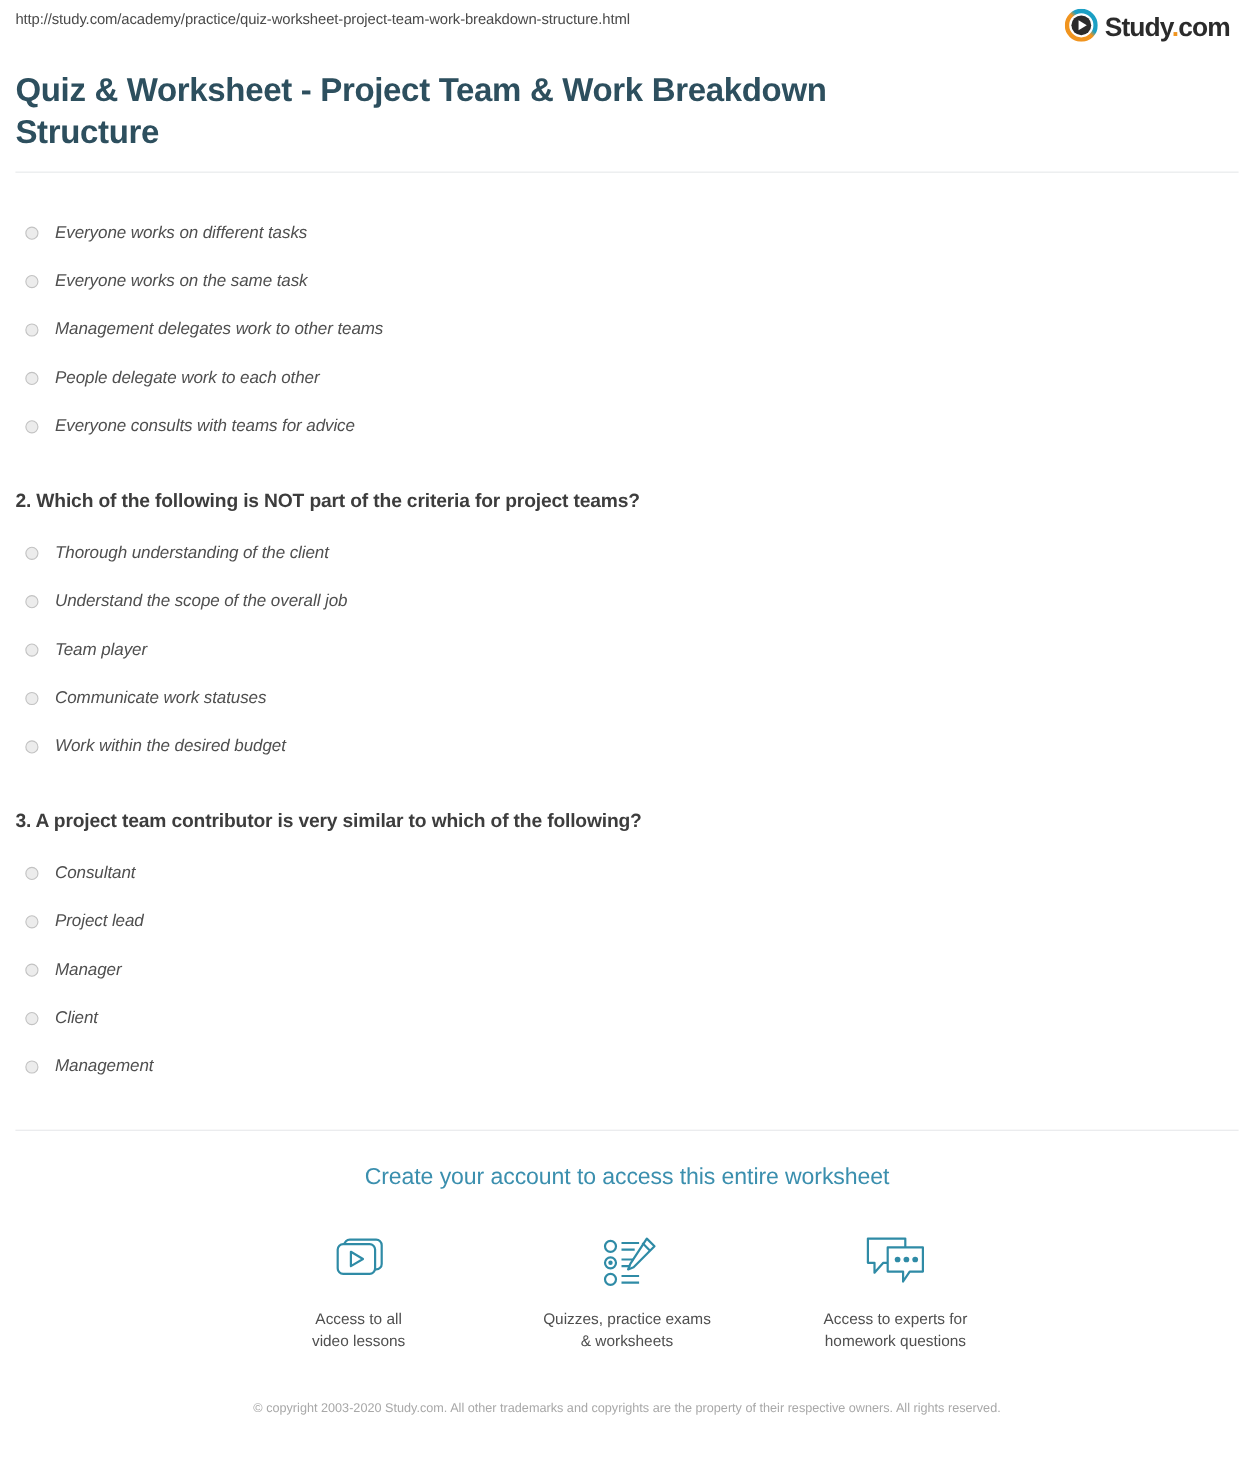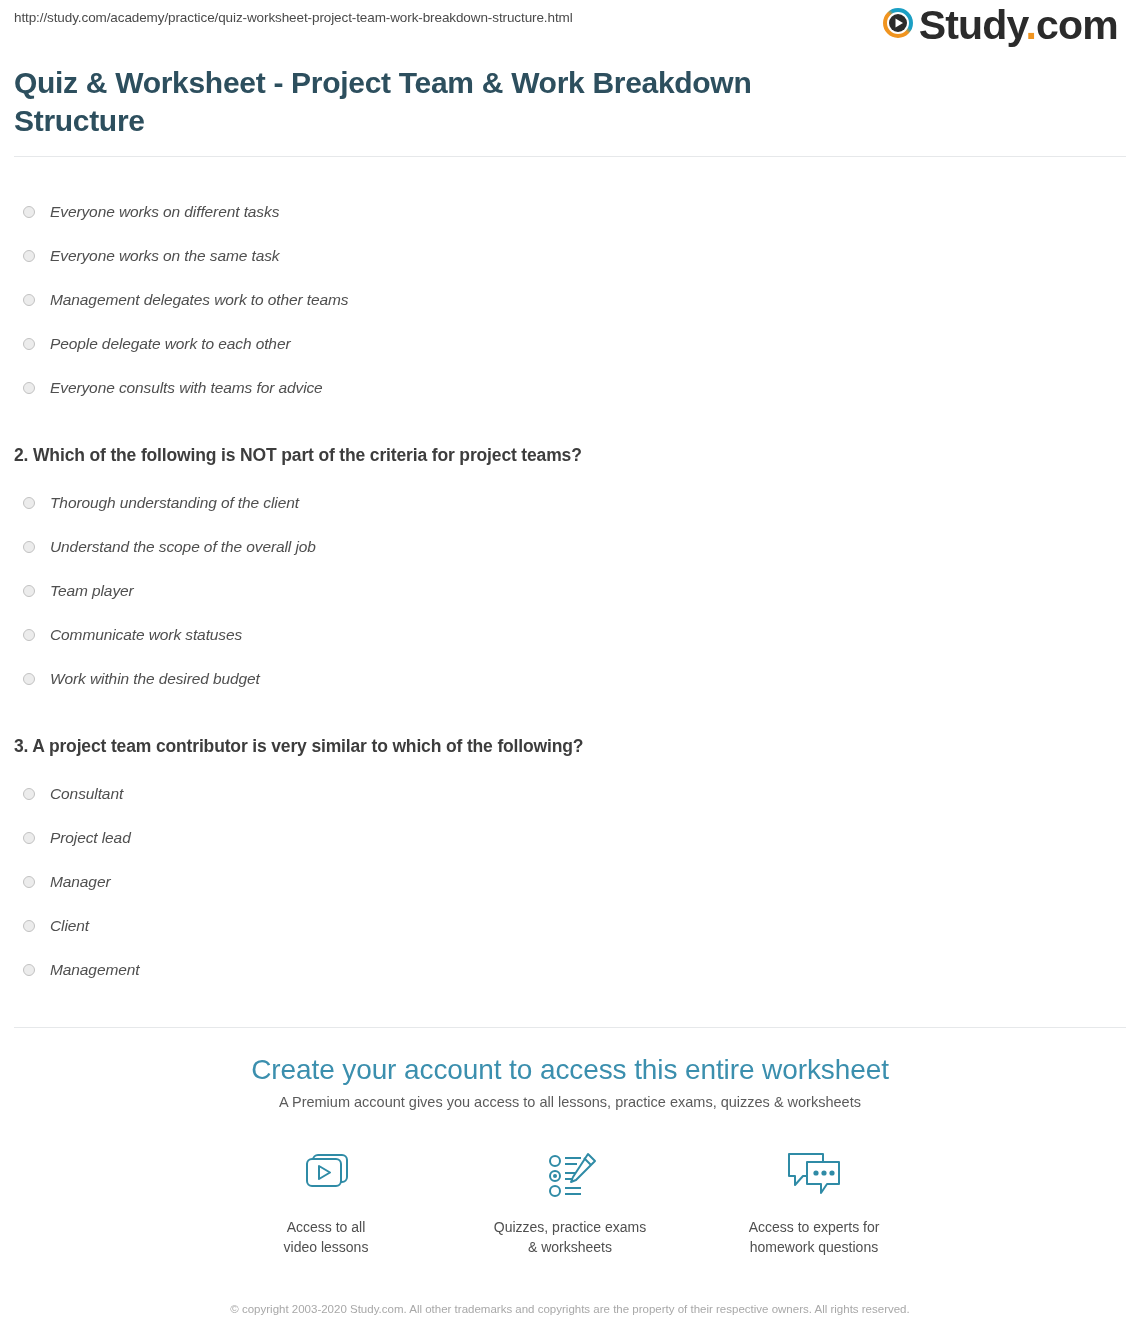--- a/index.html
+++ b/index.html
@@ -30,21 +30,21 @@
   }
   .logo {
     position: absolute;
     right: 22px;
     top: 8px;
     display: flex;
     align-items: center;
     gap: 6px;
   }
   .logo-text {
-    font-size: 41px;
+    font-size: 24px;
     font-weight: bold;
     color: #2b2b2b;
     font-family: "Liberation Sans", sans-serif;
     letter-spacing: -0.8px;
     line-height: 33px;
   }
   .logo-dot { color: #f0941f; }
 
   
   .title-wrap {
@@ -108,21 +108,21 @@
   .cta-divider {
     height: 1px;
     background: #e6e8ea;
     margin: 35px 14px 0 14px;
   }
   .cta {
     text-align: center;
     padding-top: 28px;
   }
   .cta-head {
-    font-size: 28px;
+    font-size: 21px;
     color: #3b8fae;
     font-family: "Liberation Sans", sans-serif;
     line-height: 28px;
     letter-spacing: -0.1px;
   }
   .cta-sub {
     font-size: 14.5px;
     color: #5b5b5b;
     font-family: "Liberation Sans", sans-serif;
     margin-top: 8px;
@@ -263,21 +263,20 @@
       <span class="option-label">Management</span>
     </div>
   </div>
 
 </div>
 
 <div class="cta-divider"></div>
 
 <div class="cta">
   <div class="cta-head">Create your account to access this entire worksheet</div>
-  <div class="cta-sub">A Premium account gives you access to all lessons, practice exams, quizzes &amp; worksheets</div>
 
   <div class="features">
 
     <div class="feature">
       <div class="feature-icon">
         <svg width="60" height="52" viewBox="0 0 60 52">
           <rect x="17" y="5" width="34" height="27" rx="5" fill="none" stroke="#2f8ba6" stroke-width="2"></rect>
           <rect x="11" y="9" width="34" height="27" rx="5" fill="#ffffff" stroke="#2f8ba6" stroke-width="2"></rect>
           <polygon points="23,16 34,22.5 23,29" fill="none" stroke="#2f8ba6" stroke-width="2" stroke-linejoin="round"></polygon>
         </svg>

